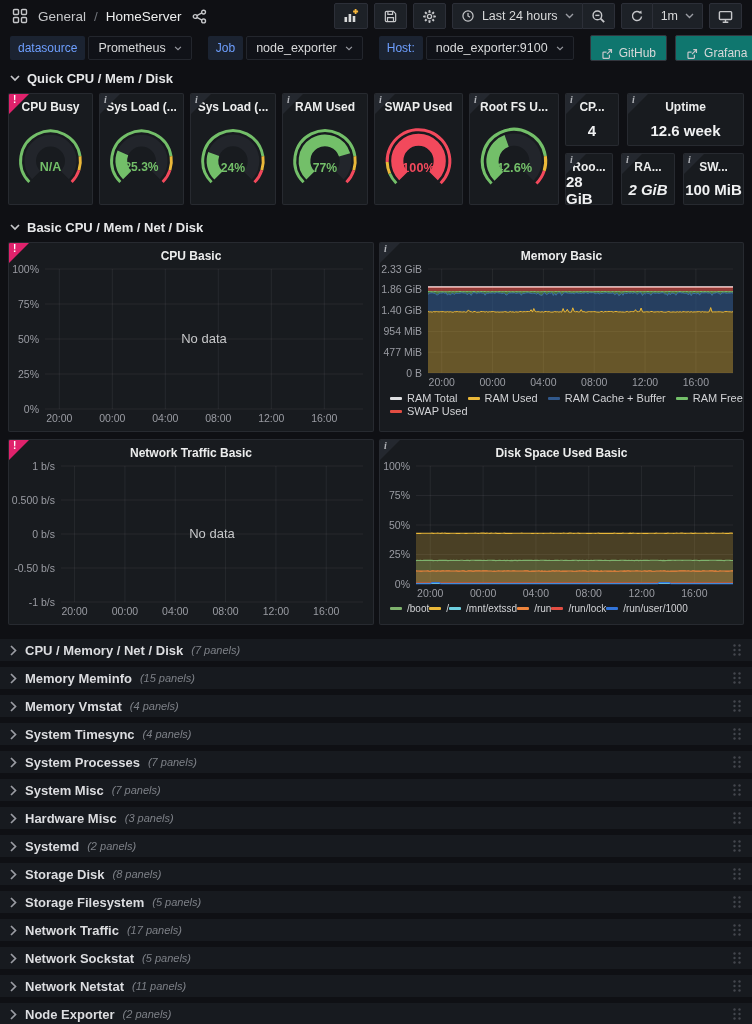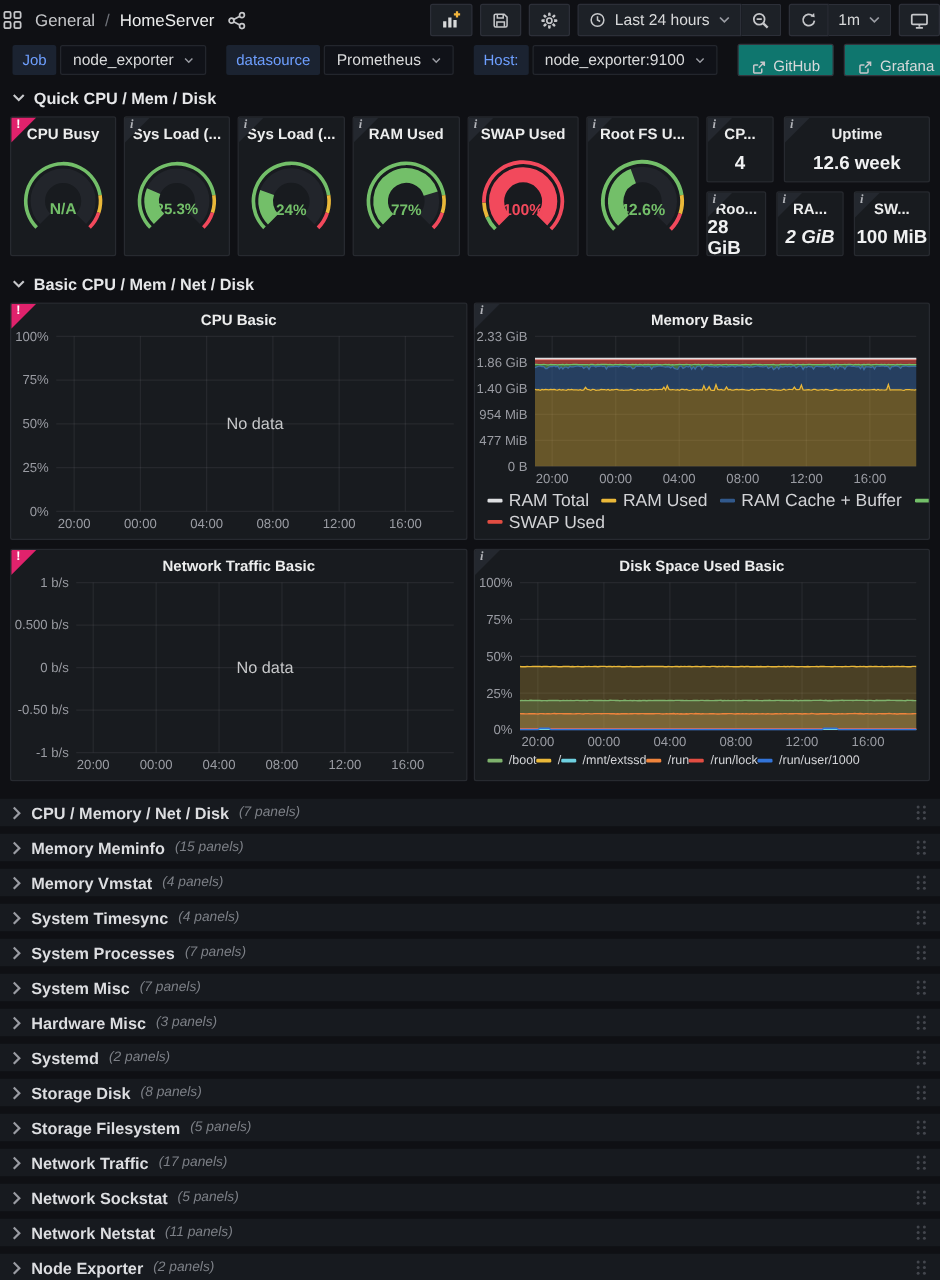--- a/index.html
+++ b/index.html
@@ -5,21 +5,21 @@
   :root{
     --bg:#0f1014; --panel:#181b1f; --panel-border:rgba(204,204,220,.09);
     --text:#d8d9da; --text-bright:#eceded; --dim:#85888f;
     --blue:#6e9fff; --btn:#1d2127; --btn-border:#2c2f38;
   }
   *{box-sizing:border-box; margin:0; padding:0;}
   body{background:var(--bg); font-family:"Liberation Sans","DejaVu Sans",sans-serif; color:var(--text);}
   .page{width:752px; height:1024px; overflow:hidden; background:var(--bg); position:relative;}
 
   
-  .navbar{height:32px; display:flex; align-items:center; padding:0 0; gap:8px;}
+  .navbar{height:32px; display:flex; align-items:center; padding:0 10px; gap:8px;}
   .crumb{display:flex; align-items:center; gap:7px; font-size:13.5px;}
   .crumb .sec{color:#c6c7ca; cursor:pointer;}
   .crumb .sep{color:#6f7279; margin:0 1px;}
   .crumb .ttl{color:#eceded; font-weight:500;}
   .icon-btn{display:flex; align-items:center; justify-content:center; background:none; border:none; cursor:pointer; padding:2px;}
   .nav-right{margin-left:auto; display:flex; align-items:center; gap:6px;}
   .tbtn{height:26px; background:var(--btn); border:1px solid var(--btn-border); border-radius:2px;
         display:flex; align-items:center; gap:7px; padding:0 8px; color:var(--text); font-size:12.5px; cursor:pointer;}
   .tgroup{display:flex;}
   .tgroup .tbtn:not(:first-child){border-left:none; border-top-left-radius:0; border-bottom-left-radius:0;justify-content:space-between;}
@@ -55,21 +55,21 @@
   .statrow{flex:1; display:flex; gap:8px;}
   .stat-value{position:absolute; top:32px; bottom:0; left:0; right:0; display:flex; align-items:center;
               justify-content:center; font-size:15px; font-weight:700; color:#f0f1f2;}
 
   .chartsgrid{margin:2px 8px 0; display:grid; grid-template-columns:366px 365px; grid-template-rows:190px 186px; gap:7px 5px;}
   .chart-svg{display:block;}
   .legend{padding:1px 6px 0 10px; display:flex; flex-direction:column; gap:1px;}
   .legrow{display:flex; gap:10px; align-items:center;}
   .litem{display:flex; align-items:center; gap:5px; cursor:pointer; white-space:nowrap;}
   .litem i{display:inline-block; width:12px; height:3px; border-radius:1px;}
-  .litem em{font-style:normal; font-size:14px; color:#d2d3d6;}
+  .litem em{font-style:normal; font-size:11px; color:#d2d3d6;}
   .legend-sm .litem em{font-size:10px;}
   .legend-sm .legrow{gap:0;}
 
   .rowslist{margin-top:14px;}
   .crow{height:22px; margin-bottom:6px; background:#171a1f; display:flex; align-items:center; gap:8px; padding:0 10px; cursor:pointer;}
   .crow .ct{font-size:13px; font-weight:700; color:#dcdde0;}
   .crow .cc{font-size:11px; font-style:italic; color:#7d8087;}
   .crow .handle{margin-left:auto; cursor:grab; display:flex;}
   svg{flex-shrink:0;}
 </style>
@@ -174,32 +174,32 @@
           <rect x="1.5" y="2.8" width="13" height="8.4" rx="1"></rect>
               <path d="M8 11.2 v2 M5 14.2 h6"></path>
             </g>
           </svg>
       </button>
     </div>
   </header>
 
   <div class="varbar">
     <div class="vargroup">
+      <span class="var-label">datasource</span>
+      <span class="var-value">
+        <span>Prometheus</span>
+        <svg width="8" height="5" viewBox="0 0 9 6">
+            <path d="M1 1 L4.5 4.5 L8 1" fill="none" stroke="#9a9ca3" stroke-width="1.4"></path>
+          </svg>
+      </span>
+    </div>
+    <div class="vargroup">
       <span class="var-label">Job</span>
       <span class="var-value">
         <span>node_exporter</span>
-        <svg width="8" height="5" viewBox="0 0 9 6">
-            <path d="M1 1 L4.5 4.5 L8 1" fill="none" stroke="#9a9ca3" stroke-width="1.4"></path>
-          </svg>
-      </span>
-    </div>
-    <div class="vargroup">
-      <span class="var-label">datasource</span>
-      <span class="var-value">
-        <span>Prometheus</span>
         <svg width="8" height="5" viewBox="0 0 9 6">
             <path d="M1 1 L4.5 4.5 L8 1" fill="none" stroke="#9a9ca3" stroke-width="1.4"></path>
           </svg>
       </span>
     </div>
     <div class="vargroup">
       <span class="var-label">Host:</span>
       <span class="var-value">
         <span>node_exporter:9100</span>
         <svg width="8" height="5" viewBox="0 0 9 6">

